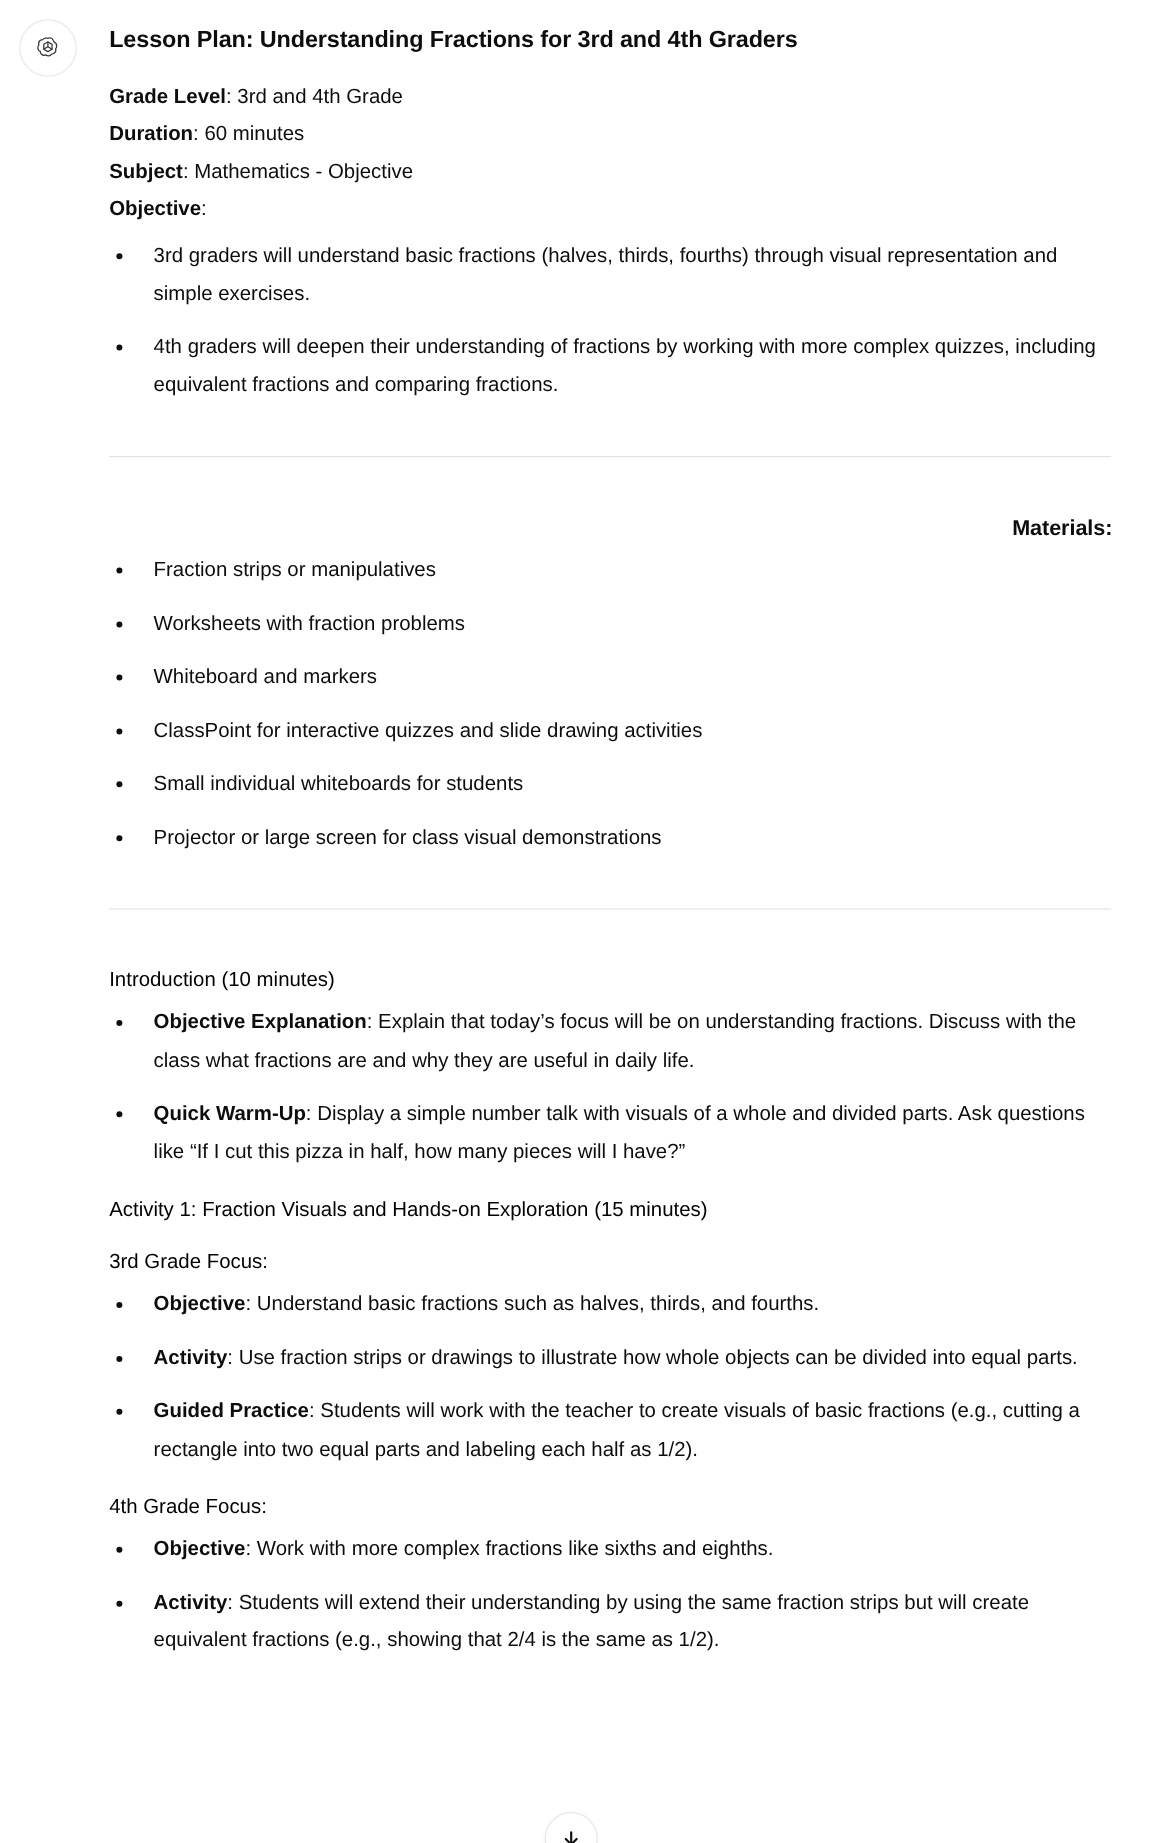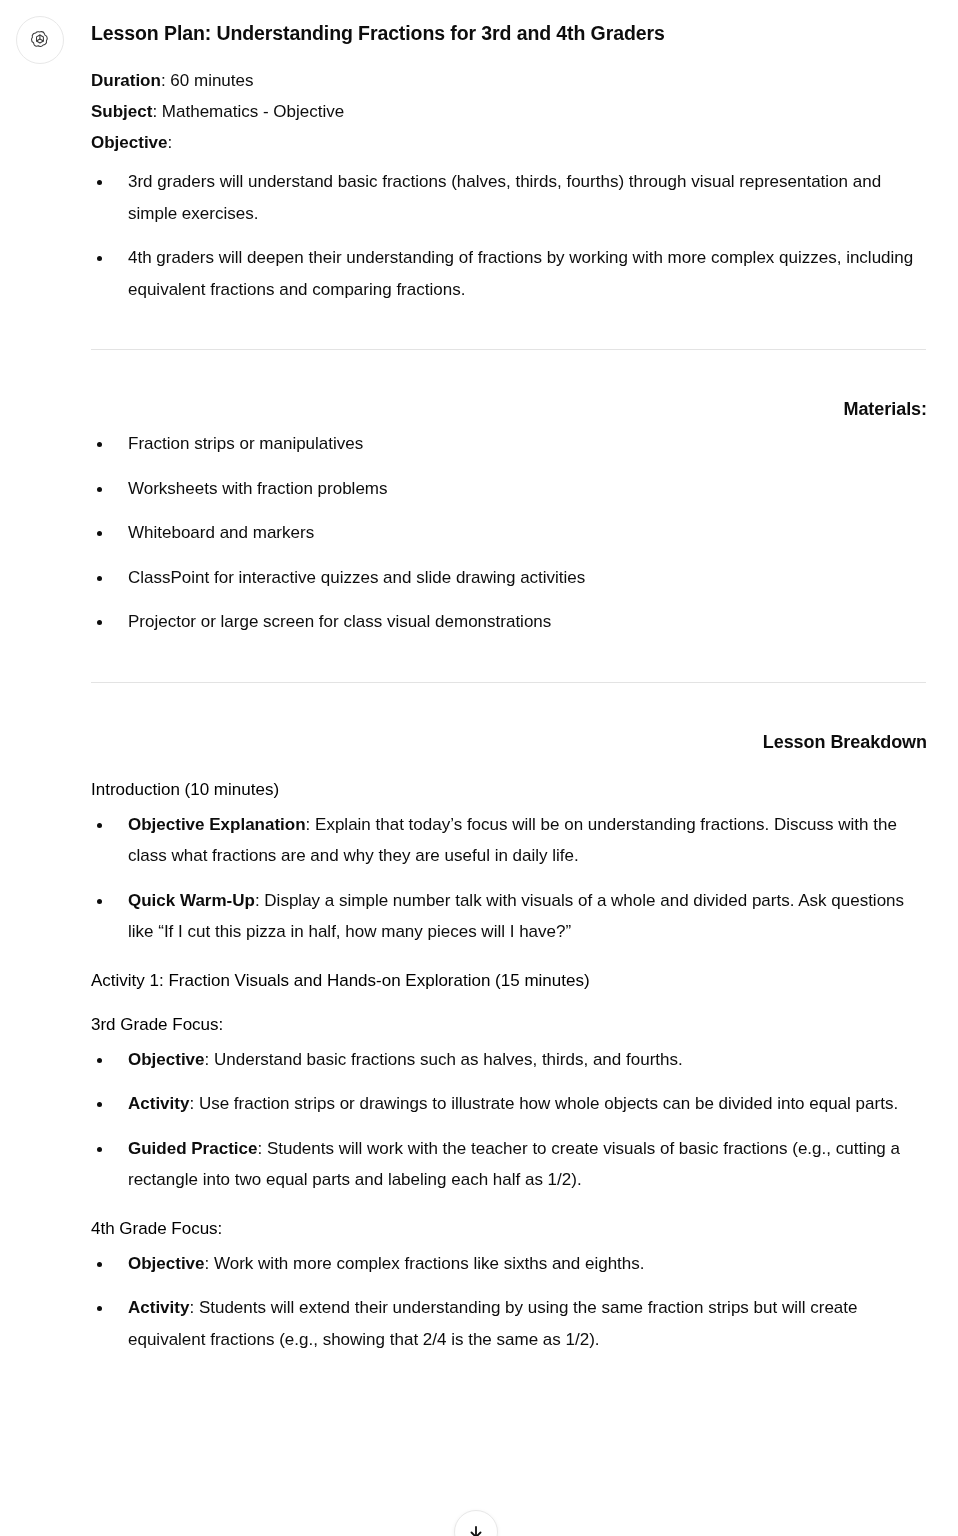--- a/index.html
+++ b/index.html
@@ -155,20 +155,23 @@
           <path d="M11.9 10.9L8.2 13"></path>
         </svg>
       </span>
     </div>
 
     <div class="msg-body">
 
       <h1 class="title">Lesson Plan: Understanding Fractions for 3rd and 4th Graders</h1>
 
       <div class="meta-line">
+        <b>Grade Level</b><span>: </span><span>3rd and 4th Grade</span>
+      </div>
+      <div class="meta-line">
         <b>Duration</b><span>: </span><span>60 minutes</span>
       </div>
       <div class="meta-line">
         <b>Subject</b><span>: </span><span>Mathematics - Objective</span>
       </div>
       <div class="meta-line">
         <b>Objective</b><span>:</span>
       </div>
 
       <ul class="bullets">
@@ -178,26 +181,26 @@
 
       <hr class="sep">
 
       <h2 class="section-head">Materials:</h2>
 
       <ul class="bullets tight">
         <li>Fraction strips or manipulatives</li>
         <li>Worksheets with fraction problems</li>
         <li>Whiteboard and markers</li>
         <li>ClassPoint for interactive quizzes and slide drawing activities</li>
+        <li>Small individual whiteboards for students</li>
         <li>Projector or large screen for class visual demonstrations</li>
       </ul>
 
       <hr class="sep">
 
-      <h2 class="section-head">Lesson Breakdown</h2>
 
       <h3 class="sub-head">Introduction (10 minutes)</h3>
 
       <ul class="bullets tight">
         <li>
           <b>Objective Explanation</b><span>: </span><span>Explain that today’s focus will be on understanding fractions. Discuss with the class what fractions are and why they are useful in daily life.</span>
         </li>
         <li>
           <b>Quick Warm-Up</b><span>: </span><span>Display a simple number talk with visuals of a whole and divided parts. Ask questions like “If I cut this pizza in half, how many pieces will I have?”</span>
         </li>

